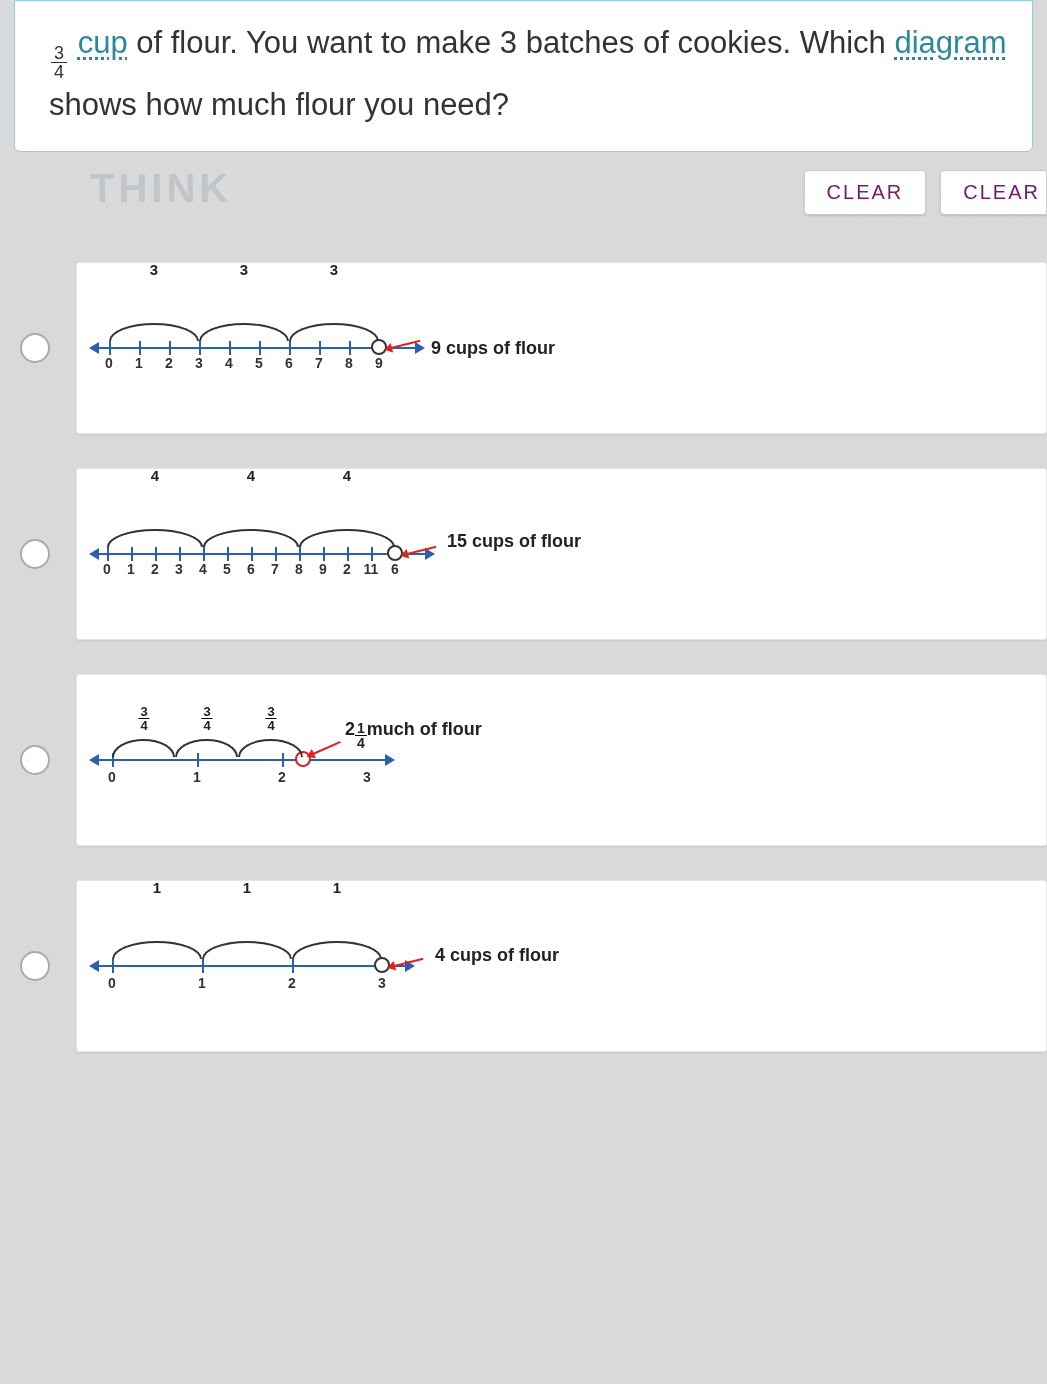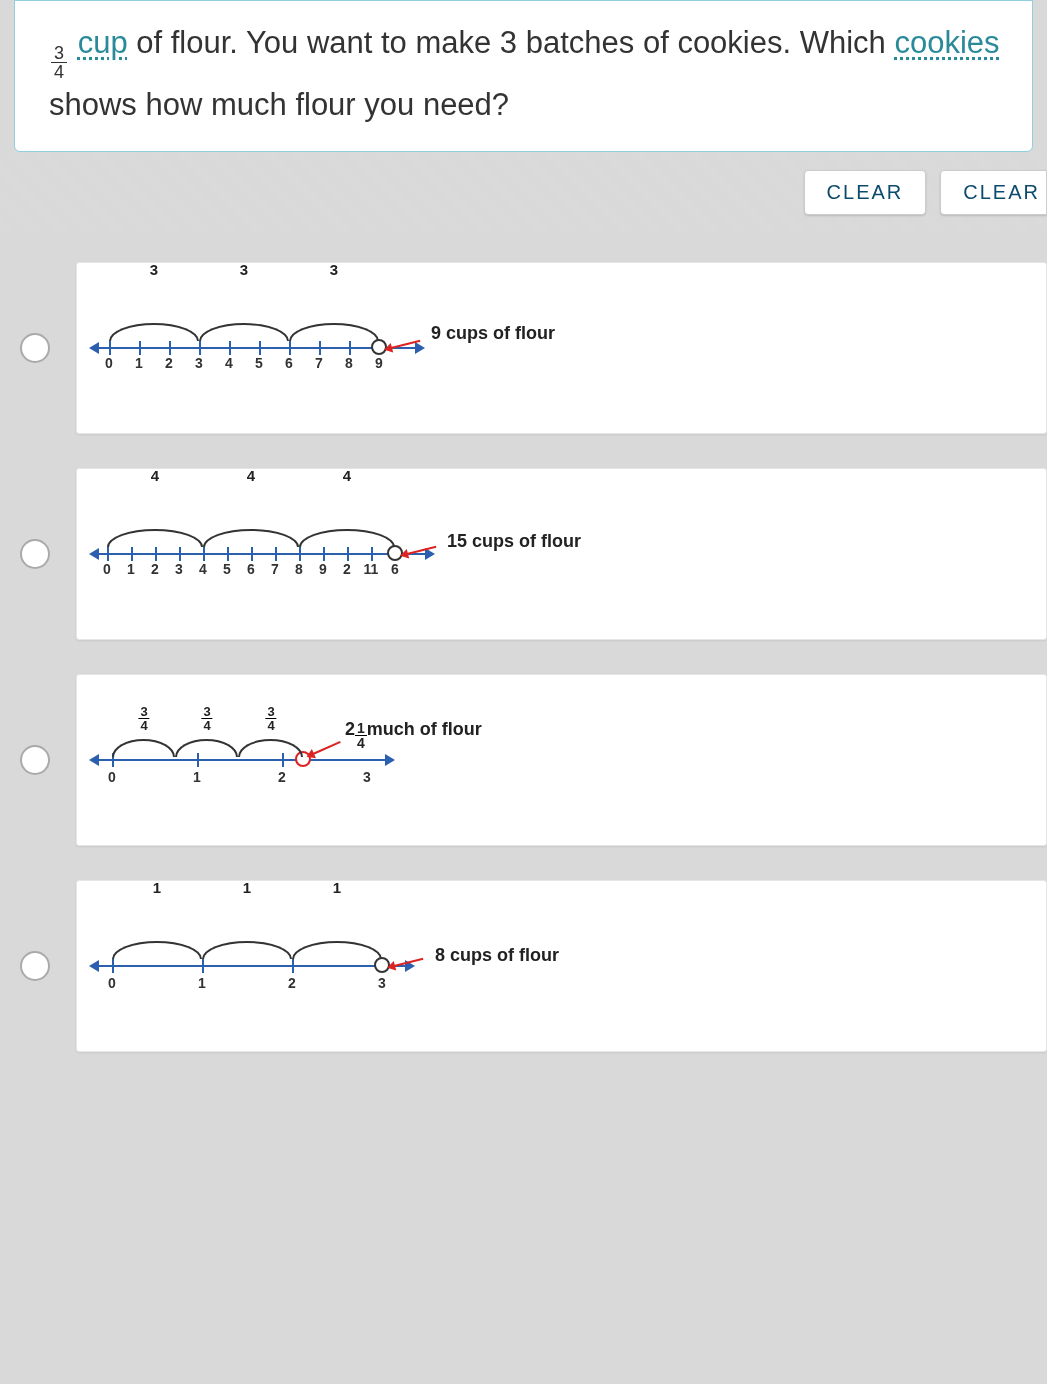--- a/index.html
+++ b/index.html
@@ -48,21 +48,21 @@
     right: 0; top: 18px;
     display: flex;
     gap: 14px;
   }
   .btn {
     background: #fff;
     border: 1px solid #ccc;
     border-radius: 4px;
     padding: 10px 22px;
     font-size: 20px;
-    color: #0c4a6e;
+    color: #701a75;
     letter-spacing: 2px;
     cursor: pointer;
     box-shadow: 0 1px 2px rgba(0,0,0,0.15);
   }
   .btn.check { border-radius: 4px 0 0 4px; padding-right: 6px; }
   .answers {
     padding: 30px 0 0 14px;
   }
   .option-row {
     display: flex;
@@ -189,24 +189,25 @@
   .qfrac .n { border-bottom: 1.5px solid #333; padding: 0 3px; }
   .qfrac .d { padding: 0 3px; }
 </style>
 </head>
 <body>
 
 <div class="question-box">
   <span class="qfrac">
       <span class="n">3</span>
       <span class="d">4</span>
-    </span><span> </span><span class="glossary">cup</span><span> of flour. You want to make 3 batches of cookies. Which </span><span class="glossary">cookies</span><span> shows how much flour you need?</span>
+    </span><span> </span><span class="glossary">cup</span><span> of flour. You want to make 3 batches of cookies. Which </span><span class="glossary">diagram</span><span> shows how much flour you need?</span>
 </div>
 
 <div class="think-strip">
+  <div class="think-text">THINK</div>
   <div class="btn-row">
     <button class="btn">CLEAR</button>
     <button class="btn check">CLEAR</button>
   </div>
 </div>
 
 <div class="answers">
 
   <div class="option-row">
     <div class="radio"></div>
@@ -236,21 +237,21 @@
           <div class="tick-label" style="left:282px; top:52px;">9</div>
 
         <div class="jump" style="left:12px; width:90px; top:20px;"></div>
           <div class="jump-label" style="left:57px;">3</div>
         <div class="jump" style="left:102px; width:90px; top:20px;"></div>
           <div class="jump-label" style="left:147px;">3</div>
         <div class="jump" style="left:192px; width:90px; top:20px;"></div>
           <div class="jump-label" style="left:237px;">3</div>
 
         <div class="call-arrow" style="left:294px; top:44px; width:30px; transform:rotate(-14deg); transform-origin:left;"></div>
-        <div class="callout" style="left:334px; top:20px;">9 cups of flour</div>
+        <div class="callout" style="left:334px; top:35px;">9 cups of flour</div>
       </div>
     </div>
   </div>
 
   <div class="option-row">
     <div class="radio"></div>
     <div class="option-card">
       <div class="diagram">
         <div class="nline" style="top:44px; width:330px;"></div>
         <div class="tick" style="left:10px; top:38px;"></div>
@@ -345,18 +346,18 @@
           <div class="tick-label" style="left:195px; top:54px;">2</div>
         <div class="end-circle" style="left:285px; top:36px;"></div>
           <div class="tick-label" style="left:285px; top:54px;">3</div>
         <div class="jump" style="left:15px; width:90px; top:20px;"></div>
           <div class="jump-label" style="left:60px;">1</div>
         <div class="jump" style="left:105px; width:90px; top:20px;"></div>
           <div class="jump-label" style="left:150px;">1</div>
         <div class="jump" style="left:195px; width:90px; top:20px;"></div>
           <div class="jump-label" style="left:240px;">1</div>
         <div class="call-arrow" style="left:297px; top:44px; width:30px; transform:rotate(-14deg); transform-origin:left;"></div>
-        <div class="callout" style="left:338px; top:24px;">8 cups of flour</div>
+        <div class="callout" style="left:338px; top:24px;">4 cups of flour</div>
       </div>
     </div>
   </div>
 
 </div>
 
 </body></html>

